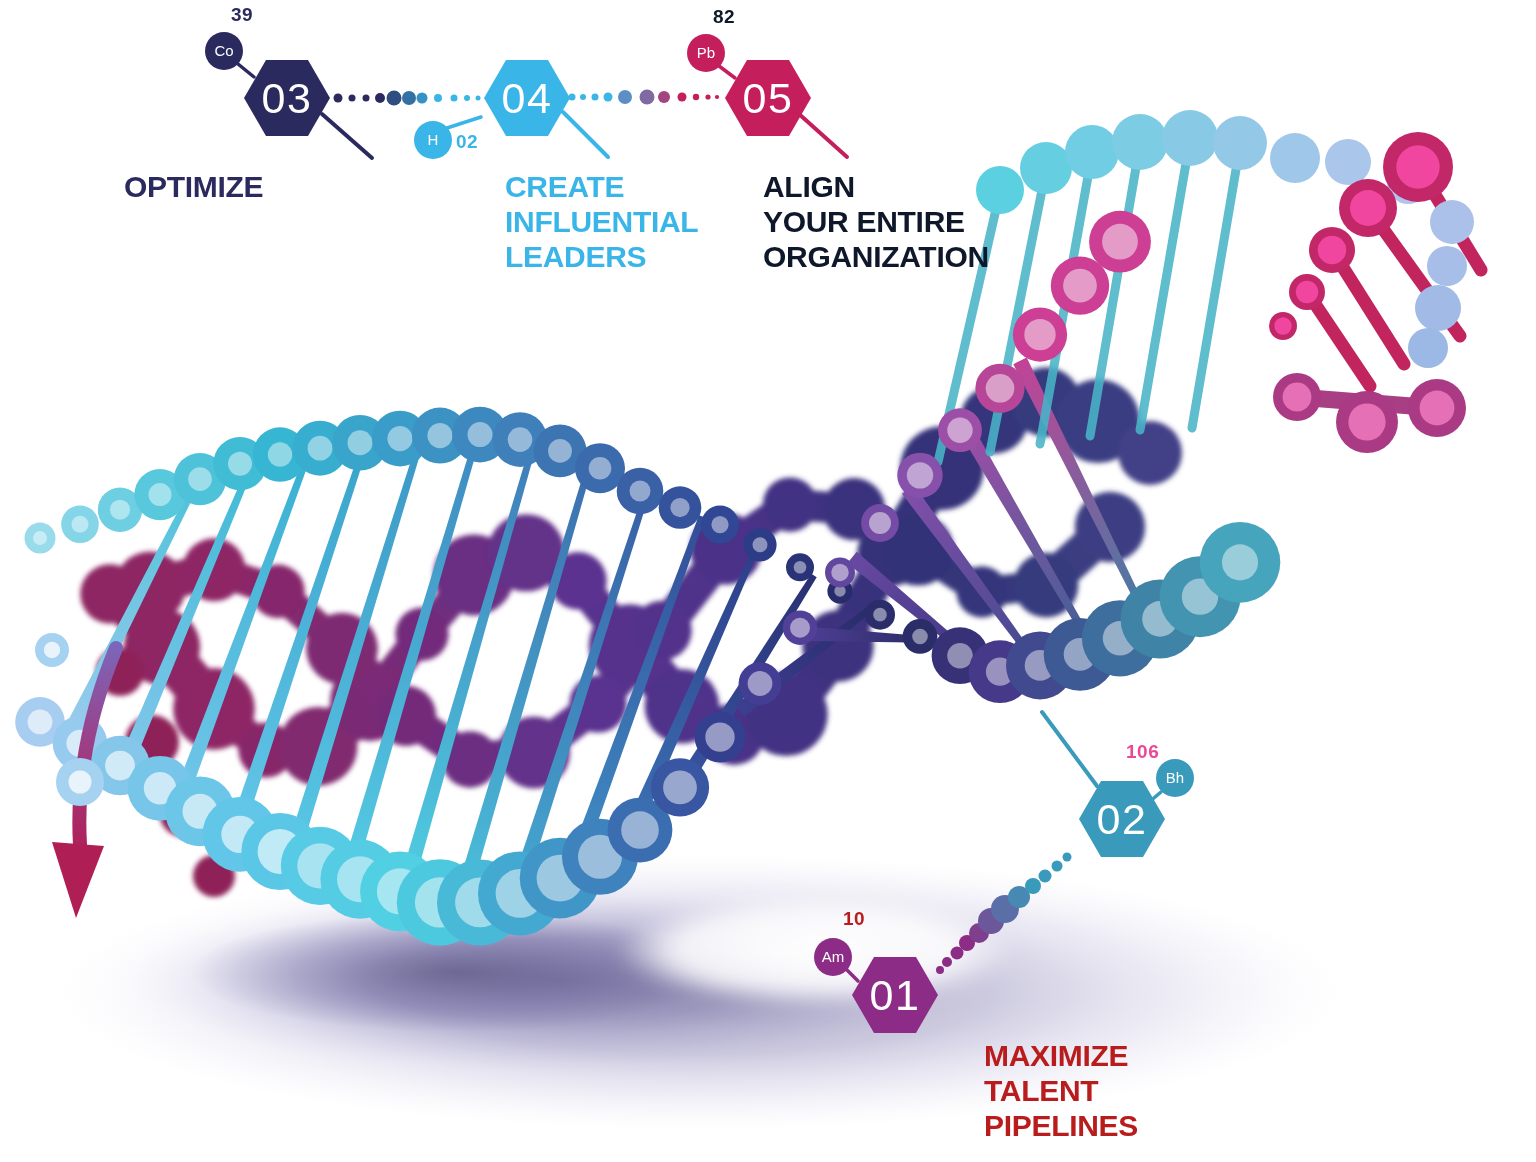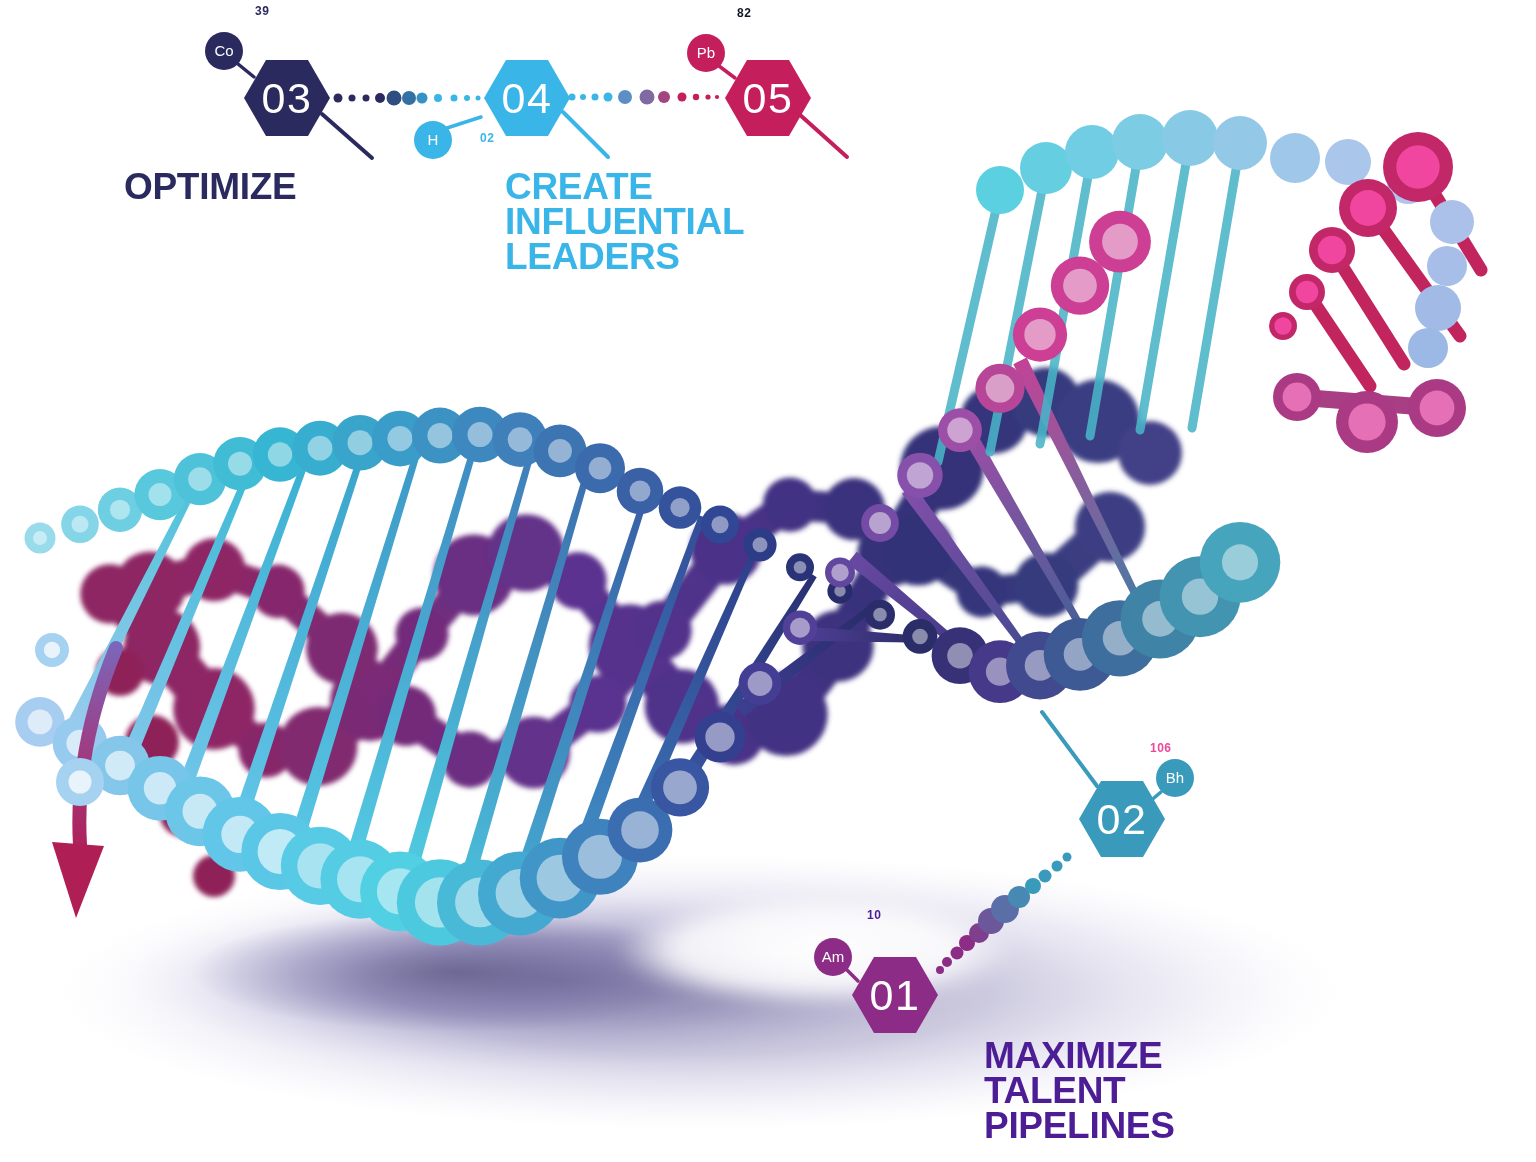--- a/index.html
+++ b/index.html
@@ -1,25 +1,25 @@
 <!DOCTYPE html>
 <html><head>
 <meta charset="utf-8">
 <style>
   html,body{margin:0;padding:0;background:#ffffff;}
   .stage{position:relative;width:1536px;height:1162px;overflow:hidden;background:#ffffff;
          font-family:"Liberation Sans",sans-serif;}
   svg.layer{position:absolute;left:0;top:0;}
   .hexsvg{position:absolute;}
   .elsvg{position:absolute;}
-  .mass{position:absolute;font-size:12px;font-weight:700;letter-spacing:.5px;margin-left:24px;}
-  .label{position:absolute;font-weight:700;font-size:37px;line-height:35px;letter-spacing:-.3px;}
+  .mass{position:absolute;font-size:19px;font-weight:700;letter-spacing:.5px;}
+  .label{position:absolute;font-weight:700;font-size:30px;line-height:35px;letter-spacing:-.3px;}
   .hexnum{font-family:"Liberation Sans",sans-serif;font-size:43px;fill:#ffffff;letter-spacing:1.5px;}
   .eltxt{font-family:"Liberation Sans",sans-serif;font-size:15px;fill:#ffffff;}
-  .c-navy{color:#2b2a5f}.c-lb{color:#3ab5e8}.c-cr{color:#0f172a}.c-teal{color:#ec4899}.c-pur{color:#4c1d95}
+  .c-navy{color:#2b2a5f}.c-lb{color:#3ab5e8}.c-cr{color:#0f172a}.c-teal{color:#ec4899}.c-pur{color:#b91c1c}
   .s3-hex{left:243px;top:59px}.s3-el{left:202px;top:29px}.s3-mass{left:231px;top:4px}.s3-label{left:124px;top:169px}
   .s4-hex{left:483px;top:59px}.s4-el{left:411px;top:118px}.s4-mass{left:456px;top:131px}.s4-label{left:505px;top:169px}
   .s5-hex{left:724px;top:59px}.s5-el{left:684px;top:31px}.s5-mass{left:713px;top:6px}.s5-label{left:763px;top:169px}
   .s2-hex{left:1078px;top:780px}.s2-el{left:1153px;top:756px}.s2-mass{left:1126px;top:741px}.s2-label{left:1168px;top:843px}
   .s1-hex{left:851px;top:956px}.s1-el{left:811px;top:935px}.s1-mass{left:843px;top:908px}.s1-label{left:984px;top:1038px}
 </style>
 </head>
 <body>
 
 <div class="stage">
@@ -499,20 +499,25 @@
 
   <svg class="hexsvg s5-hex" width="88" height="78" viewBox="0 0 88 78">
     <polygon points="1,39 23,1 65,1 87,39 65,77 23,77" fill="#c41e5c"></polygon>
     <text class="hexnum" x="44" y="54" text-anchor="middle">05</text>
   </svg>
   <svg class="elsvg s5-el" width="44" height="44">
     <circle cx="22" cy="22" r="19" fill="#c41e5c"></circle>
     <text class="eltxt" x="22" y="27" text-anchor="middle">Pb</text>
   </svg>
   <div class="mass c-cr s5-mass">82</div>
+  <div class="label c-cr s5-label">
+    <div>ALIGN</div>
+    <div>YOUR ENTIRE</div>
+    <div>ORGANIZATION</div>
+  </div>
 
   <svg class="hexsvg s2-hex" width="88" height="78" viewBox="0 0 88 78">
     <polygon points="1,39 23,1 65,1 87,39 65,77 23,77" fill="#3a9abb"></polygon>
     <text class="hexnum" x="44" y="54" text-anchor="middle">02</text>
   </svg>
   <svg class="elsvg s2-el" width="44" height="44">
     <circle cx="22" cy="22" r="19" fill="#3a9abb"></circle>
     <text class="eltxt" x="22" y="27" text-anchor="middle">Bh</text>
   </svg>
   <div class="mass c-teal s2-mass">106</div>

